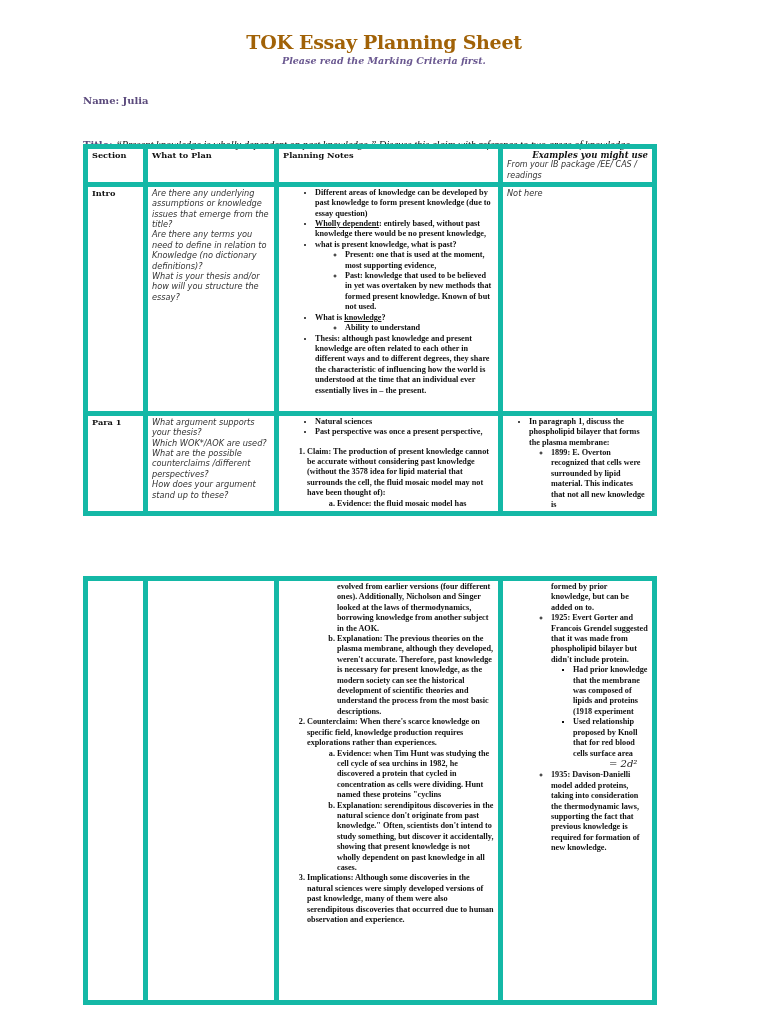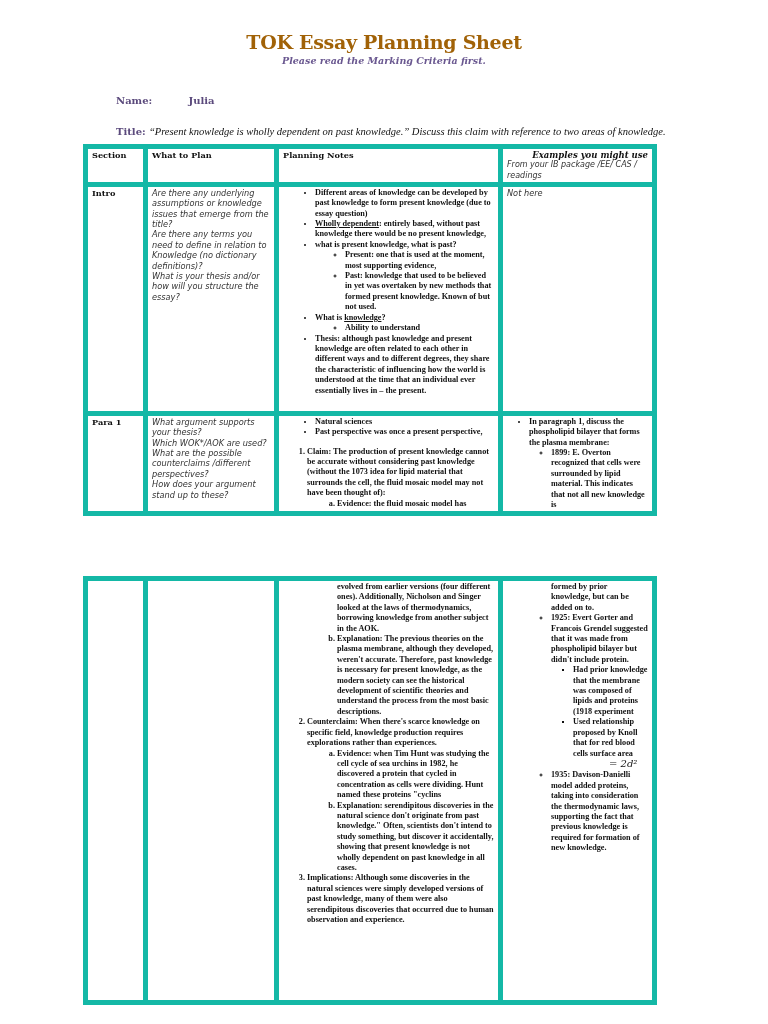--- a/index.html
+++ b/index.html
@@ -4,24 +4,24 @@
 <style>
   html, body { margin: 0; padding: 0; background: #ffffff; }
   body { width: 768px; height: 1024px; position: relative; overflow: hidden;
          font-family: "DejaVu Serif", "Liberation Serif", serif; color: #111; }
 
   .header { position: absolute; top: 30px; left: 0; width: 768px; text-align: center; }
   .title { font-family: "DejaVu Serif", serif; font-weight: bold; font-size: 19px; color: #a16207; letter-spacing: -0.3px; line-height: 24px; }
   .subtitle { font-family: "DejaVu Serif", serif; font-style: italic; font-weight: bold; font-size: 9.5px; color: #6a5890; line-height: 13px; }
 
   .meta { position: absolute; left: 83px; font-size: 10px; color: #111; }
-  .meta .lbl { font-weight: bold; color: #5b4a7c; margin-left: 33px; }
+  .meta .lbl { font-weight: bold; color: #5b4a7c; }
   .meta .it { font-family: "Liberation Serif", serif; font-style: italic; font-size: 10.5px; }
   .name-row { top: 95px; }
-  .title-row { top: 126px; }
+  .title-row { top: 139px; }
 
   table.plan { position: absolute; left: 83px; border-collapse: collapse; table-layout: fixed; }
   table.plan td { border: 5px solid #14b8a6; vertical-align: top; padding: 1px 4px; font-size: 8.2px; line-height: 10.4px; overflow: hidden; }
   .t1 { top: 144px; }
   .t2 { top: 576px; }
 
   .c1 { width: 60px; } .c2 { width: 131px; } .c3 { width: 224px; } .c4 { width: 154px; }
 
   .hd { font-family: "DejaVu Serif", serif; font-weight: bold; font-size: 8.5px; }
   .hd-it { font-style: italic; font-weight: bold; text-align: right; }
@@ -110,21 +110,21 @@
       <div>What are the possible counterclaims /different perspectives?</div>
       <div>How does your argument stand up to these?</div>
     </td>
     <td class="notes">
       <ul class="l1">
         <li>Natural sciences</li>
         <li>Past perspective was once a present perspective,</li>
       </ul>
       <div style="height:9px;"></div>
       <ol class="n1">
-        <li><span>Claim: The production of present knowledge cannot be accurate without considering past knowledge (without the 1073 idea for lipid material that surrounds the cell, the fluid mosaic model may not have been thought of):</span>
+        <li><span>Claim: The production of present knowledge cannot be accurate without considering past knowledge (without the 3578 idea for lipid material that surrounds the cell, the fluid mosaic model may not have been thought of):</span>
           <ol class="n2">
             <li>Evidence: the fluid mosaic model has</li>
           </ol>
         </li>
       </ol>
     </td>
     <td class="notes">
       <ul class="l1" style="padding-left:22px;">
         <li><span>In paragraph 1, discuss the phospholipid bilayer that forms the plasma membrane:</span>
           <ul class="l2" style="padding-left:22px;">

